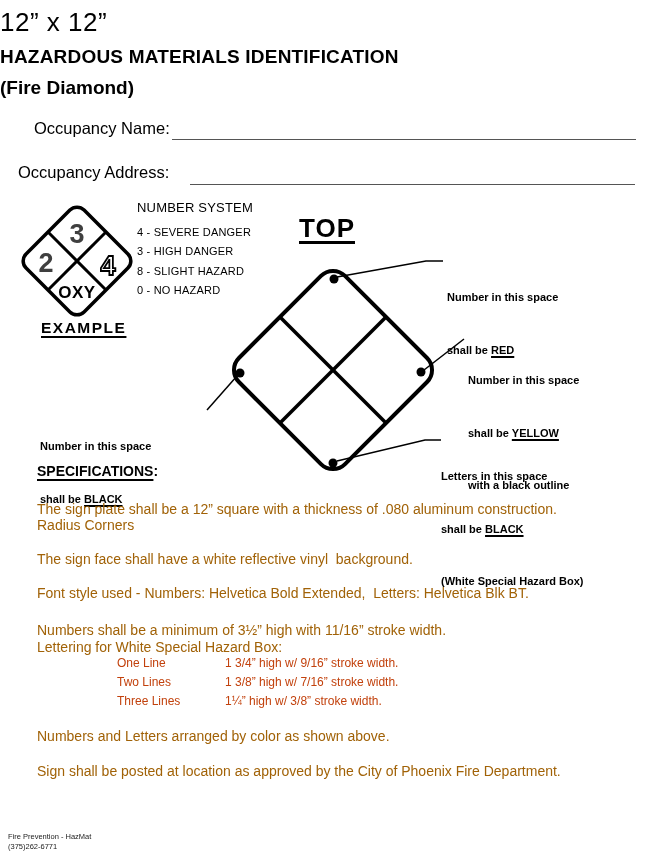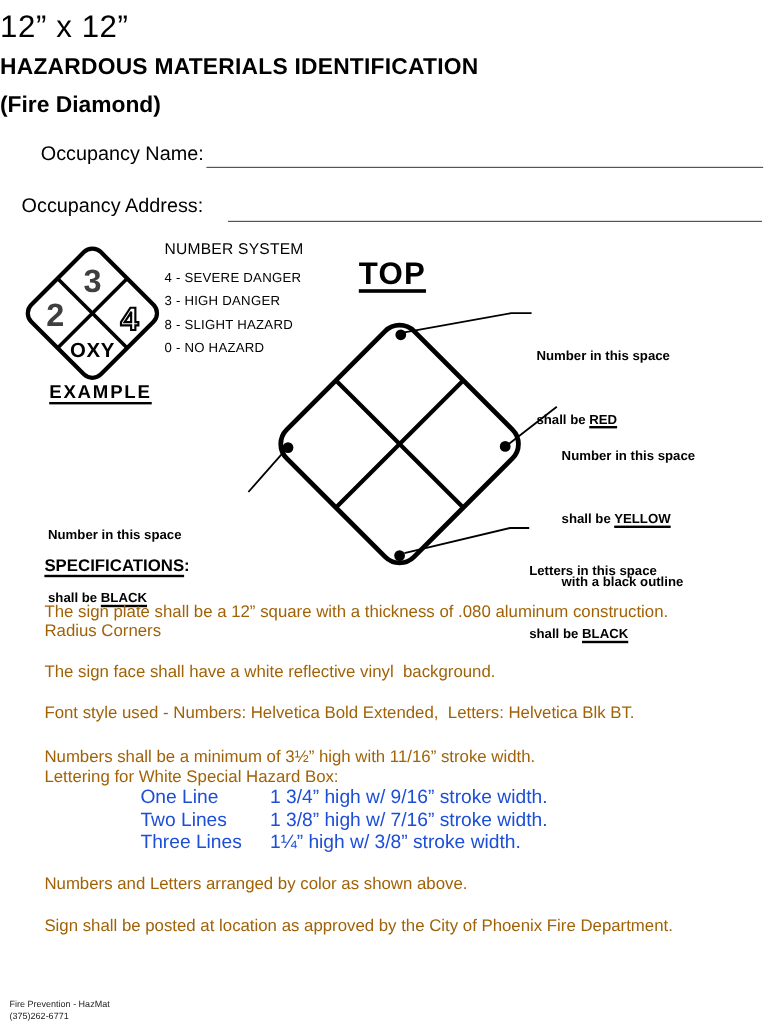--- a/index.html
+++ b/index.html
@@ -27,21 +27,21 @@
   .example-caption { font-size:15.5px; font-weight:bold; letter-spacing:1.5px;
                      text-decoration:underline; text-decoration-thickness:2px; text-underline-offset:3px; }
   .top-label { font-size:26px; font-weight:bold; letter-spacing:1px;
                text-decoration:underline; text-decoration-thickness:3px; text-underline-offset:4px; }
 
   .note { font-size:11px; font-weight:bold; line-height:17.5px; white-space:pre; }
   .note .cw { text-decoration:underline; text-decoration-thickness:2px; text-underline-offset:2px; }
 
   .spec-head { font-size:14px; font-weight:bold; }
   .body-line { font-size:14px; line-height:16.5px; white-space:pre; color:#a16207; }
-  .tbl-label, .tbl-value { font-size:16px; white-space:pre; color:#1d4ed8; }
+  .tbl-label, .tbl-value { font-size:12px; white-space:pre; color:#c2410c; }
 
   .footer-text { font-size:7.5px; line-height:9.5px; color:#222; }
 
   svg text { font-family:"Liberation Sans", sans-serif; }
 </style>
 </head>
 <body>
 
 <div class="page">
 
@@ -107,20 +107,21 @@
   </div>
 
   <div class="abs note" style="left:40px; top:403px;">
     <div>Number in this space</div>
     <div><span>shall be </span><span class="cw">BLACK</span></div>
   </div>
 
   <div class="abs note" style="left:441px; top:433px;">
     <div>Letters in this space</div>
     <div><span>shall be </span><span class="cw">BLACK</span></div>
+    <div>(White Special Hazard Box)</div>
   </div>
 
   <div class="abs spec-head" style="left:37px; top:463px;">
     <span class="u">SPECIFICATIONS</span><span>:</span>
   </div>
 
   <div class="abs body-line" style="left:37px; top:501px;">The sign plate shall be a 12” square with a thickness of .080 aluminum construction.</div>
   <div class="abs body-line" style="left:37px; top:517px;">Radius Corners</div>
 
   <div class="abs body-line" style="left:37px; top:551px;">The sign face shall have a white reflective vinyl  background.</div>

